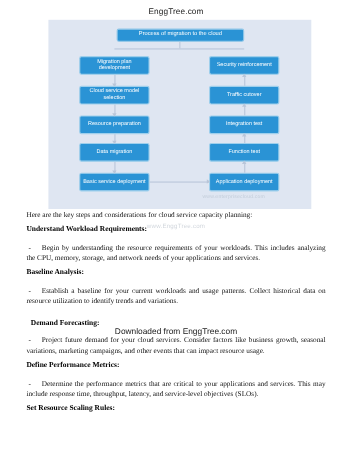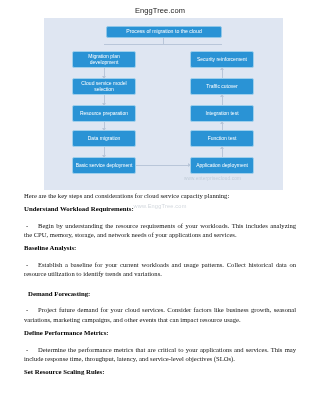--- a/index.html
+++ b/index.html
@@ -286,14 +286,15 @@
 
     <p class="heading">Define Performance Metrics:</p>
     <div class="spacer-sm"></div>
     <p class="bullet"><span class="dash">-</span><span>Determine the performance metrics that are critical to your applications and services. This may include response time, throughput, latency, and service-level objectives (SLOs).</span></p>
 
     <p class="heading">Set Resource Scaling Rules:</p>
   </div>
 
   <div class="body-watermark">www.EnggTree.com</div>
 
+  <div class="footer">Downloaded from EnggTree.com</div>
 
 </div>
 
 </body></html>

